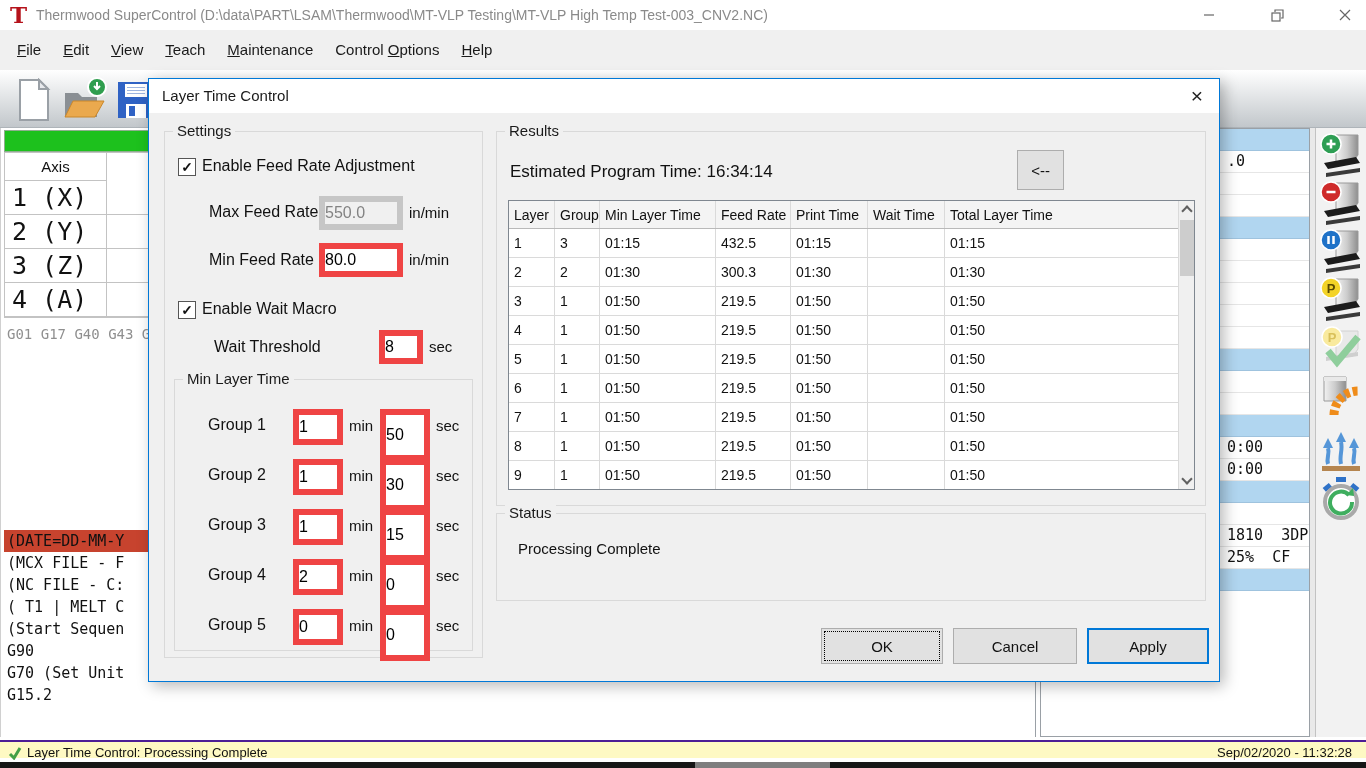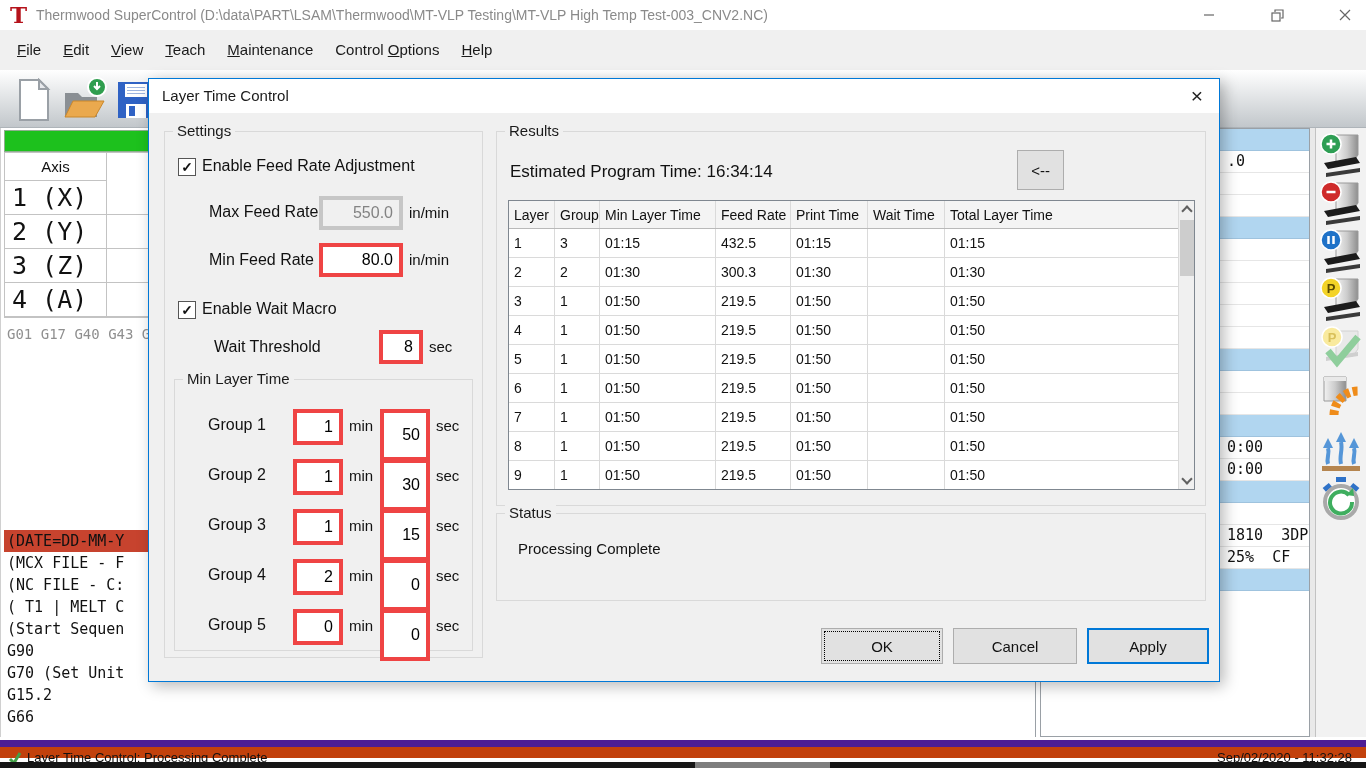--- a/index.html
+++ b/index.html
@@ -32,39 +32,39 @@
   
   .rpanel{left:1040px;top:128px;width:270px;height:609px;background:#fff;border:1px solid #9aa0a6;overflow:hidden}
   .rp-row{height:22px;line-height:21px;font-family:"DejaVu Sans Mono",monospace;font-size:15px;padding-left:186px;white-space:pre;overflow:hidden}
   .rp-row.cell{background:#fff;border-bottom:1px solid #e6e6e6}
   .rp-row.hdr{background:#b1d6f0;border-bottom:1px solid #9fc3de}
   
   .splitter{left:1310px;top:128px;width:6px;height:609px;background:#e9e9e9;border-right:1px solid #c2c2c2}
   .side-strip{left:1316px;top:128px;width:50px;height:609px;background:#f2f2f2}
   .side-icon{position:absolute;left:1318px;width:46px;height:46px;display:flex;align-items:center;justify-content:center}
   
-  .statusbar{left:0;top:740px;width:1366px;height:18px;background:#c2410c;border-top:7px solid #4c1d95;font-size:13px}
+  .statusbar{left:0;top:740px;width:1366px;height:18px;background:#fef9c3;border-top:2px solid #4c1d95;font-size:13px}
   .sb-check{left:8px;top:4px}
   .sb-msg{left:27px;top:0;line-height:22px}
   .sb-date{right:14px;top:0;line-height:22px}
   .bottomstrip{left:0;top:762px;width:1366px;height:6px;background:#161616}
   .bottomthumb{left:695px;top:762px;width:135px;height:6px;background:#7e7e7e}
   
   .dialog{left:148px;top:78px;width:1072px;height:604px;background:#f0f0f0;border:1px solid #0078d7;box-shadow:4px 4px 14px rgba(0,0,0,.28);z-index:10}
   .dlg-titlebar{left:0;top:0;width:1070px;height:34px;background:#fff}
   .dlg-title{left:13px;top:0;line-height:34px;font-size:15px;color:#1a1a1a}
   .dlg-close{right:8px;top:4px;width:28px;height:26px;font-size:21px;line-height:26px;text-align:center;color:#222}
   .groupbox{position:absolute;border:1px solid #d9d9d9}
   .gb-label{position:absolute;top:-10px;left:8px;background:#f0f0f0;padding:0 4px;font-size:15px;color:#1a1a1a}
   .checkbox{position:absolute;width:18px;height:18px;background:#fff;border:1px solid #555;display:flex;align-items:center;justify-content:center;font-size:14px;font-weight:bold;color:#111}
   .checkbox.checked::after{content:"✓"}
   .cb-label{position:absolute;font-size:16px;white-space:nowrap}
   .fld-label{position:absolute;font-size:16px;white-space:nowrap}
   .unit{position:absolute;font-size:15px;white-space:nowrap}
-  .tb{position:absolute;border:4px solid #ef4444;background:#fff;font-family:"Liberation Sans",sans-serif;font-size:16px;text-align:right;padding-right:6px;color:#000}
+  .tb{position:absolute;border:6px solid #ef4444;background:#fff;font-family:"Liberation Sans",sans-serif;font-size:16px;padding-right:6px;color:#000}
   .tb.disabled{border-color:#c6c6c6;background:#f0f0f0;color:#838383}
   .btn{position:absolute;background:#e1e1e1;border:1px solid #adadad;font-size:15px;display:flex;align-items:center;justify-content:center;color:#111}
   .btn.focused{outline:1px dotted #000;outline-offset:-4px}
   .btn.default{border:2px solid #0078d7}
   .est-text{position:absolute;left:13px;top:30px;font-size:17px;white-space:nowrap}
   
   .rt{position:absolute;left:11px;top:68px;width:687px;height:290px;border:1px solid #7f8790;background:#fff;display:flex;overflow:hidden}
   .rt-grid{width:669px}
   .rt-row{display:flex;height:29px;border-bottom:1px solid #dadada;background:#fff}
   .rt-row.head{height:28px;background:#f4f4f4;border-bottom:1px solid #b9b9b9}
@@ -177,21 +177,20 @@
         <div class="code-line" data-name="gcode-line">( T1 | MELT C</div>
 
         <div class="code-line" data-name="gcode-line">(Start Sequen</div>
 
         <div class="code-line" data-name="gcode-line">G90</div>
 
         <div class="code-line" data-name="gcode-line">G70 (Set Unit</div>
 
         <div class="code-line" data-name="gcode-line">G15.2</div>
 
-        <div class="code-line" data-name="gcode-line">G66</div>
 
     </div>
   </div>
 
   <div class="abs rpanel" data-name="machine-data-panel" data-repeat="right_panel.rows">
 
       <div class="rp-row hdr" data-name="machine-data-row"></div>
 
       <div class="rp-row cell" data-name="machine-data-row">.0</div>
 

